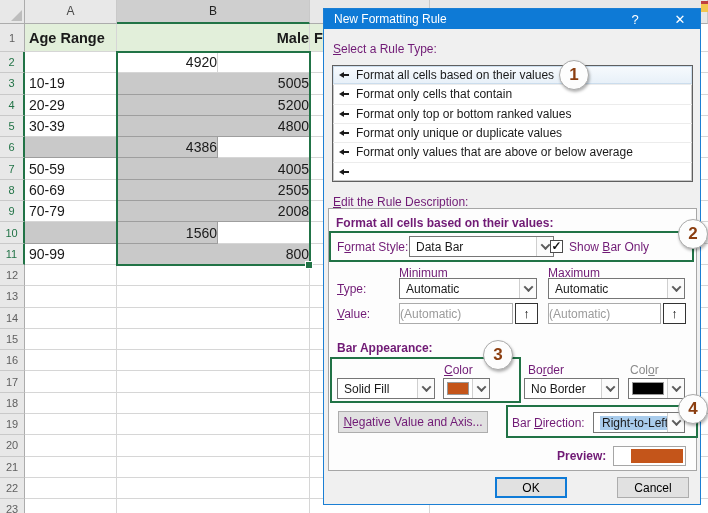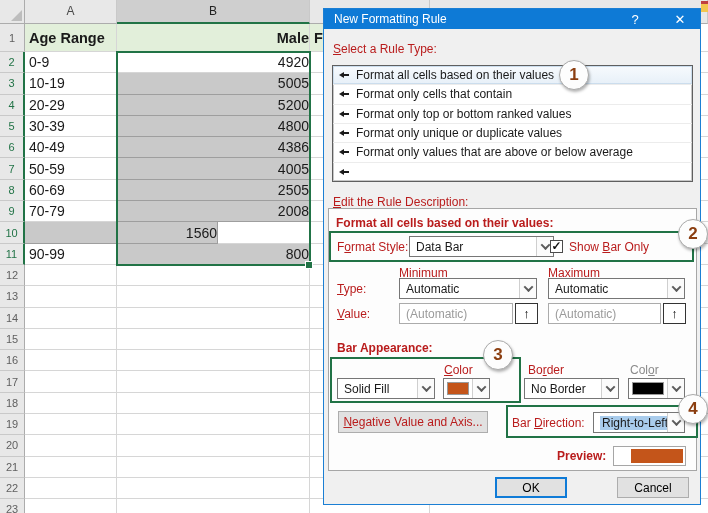--- a/index.html
+++ b/index.html
@@ -44,21 +44,21 @@
 
   
   .dialog { position:absolute; left:323px; top:8px; width:378px; height:497px;
     background:#F0F0F0; border:1px solid #1B7FD4; z-index:10; font-size:12px; }
   .titlebar { height:20px; background:#0E7AD6; color:#fff; display:flex; align-items:center;
     padding-left:10px; font-size:12px; position:relative; }
   .tb-help { position:absolute; right:57px; top:3px; width:16px; text-align:center; font-size:13px; cursor:default; }
   .tb-close { position:absolute; right:12px; top:3px; width:16px; text-align:center; font-size:13px; cursor:default; }
 
   .abs { position:absolute; }
-  .lbl { font-size:12px; color:#b91c1c; white-space:nowrap; }
+  .lbl { font-size:12px; color:#701a75; white-space:nowrap; }
   .lbl u { text-decoration:underline; }
   .bold { font-weight:bold; }
   .graylbl { color:#8a8a8a; }
 
   .listbox { position:absolute; left:8px; top:56px; width:361px; height:117px;
     background:#fff; border:1px solid #5f5f5f; box-shadow:inset 0 0 0 1px rgba(95,95,95,.35);
     display:flex; flex-direction:column; }
   .rule-item { flex:1; display:flex; align-items:center; padding-left:6px;
     border-bottom:1px solid #ECECEC; font-size:12px; }
   .rule-item:last-child { border-bottom:none; }
@@ -81,21 +81,21 @@
   .dd-btn { width:17px; display:flex; align-items:center; justify-content:center;
     border-left:1px solid #CFCFCF; background:#FBFBFB; }
   .chev { width:7px; height:7px; border-right:2px solid #5c5c5c; border-bottom:2px solid #5c5c5c;
     transform:rotate(45deg) translate(-1px,-1px); }
   .swatch { flex:1; margin:3px; border:1px solid #9a9a9a; }
   .swatch.orange { background:#C4551A; }
   .swatch.black { background:#000; }
   .hl-text { background:#A9CCEC; padding:0 2px; }
 
   .tb { position:absolute; background:#fff; border:1px solid #ABABAB; height:21px;
-    display:flex; align-items:center; padding-left:6px; font-size:12px; color:#9B9B9B; }
+    display:flex; align-items:center; font-size:12px; color:#9B9B9B; }
   .upbtn { position:absolute; width:23px; height:21px; background:#fff; border:1px solid #333;
     display:flex; align-items:center; justify-content:center; font-weight:bold; font-size:13px; color:#000; cursor:default; }
 
   .checkbox { position:absolute; left:226px; top:231px; width:13px; height:13px;
     background:#fff; border:1px solid #4A4A4A; display:flex; align-items:center; justify-content:center; }
   .checkbox span { font-size:12px; font-weight:bold; color:#111; line-height:1; margin-top:-2px; }
 
   .pushbtn { position:absolute; background:#E1E1E1; border:1px solid #ADADAD; font-size:12px;
     display:flex; align-items:center; justify-content:center; cursor:default; white-space:nowrap; }
   .btn-negative { left:14px; top:402px; width:150px; height:22px; }
@@ -130,21 +130,20 @@
   <div>
       <div class="srow first">
     <div class="gut">1</div>
     <div class="cell cA hcell">Age Range</div>
     <div class="cell cB hcell">Male</div>
     <div class="cell cC hcell">Female</div>
     <div class="cell cD"></div>
   </div>
       <div class="srow">
     <div class="gut selgut">2</div>
-    <div class="cell cA">0-9</div>
     <div class="cell cB">4920</div>
     <div class="cell cC"></div>
     <div class="cell cD"></div>
   </div>
       <div class="srow">
     <div class="gut selgut">3</div>
     <div class="cell cA">10-19</div>
     <div class="cell cB selcell">5005</div>
     <div class="cell cC"></div>
     <div class="cell cD"></div>
@@ -158,21 +157,20 @@
   </div>
       <div class="srow">
     <div class="gut selgut">5</div>
     <div class="cell cA">30-39</div>
     <div class="cell cB selcell">4800</div>
     <div class="cell cC"></div>
     <div class="cell cD"></div>
   </div>
       <div class="srow">
     <div class="gut selgut">6</div>
-    <div class="cell cA">40-49</div>
     <div class="cell cB selcell">4386</div>
     <div class="cell cC"></div>
     <div class="cell cD"></div>
   </div>
       <div class="srow">
     <div class="gut selgut">7</div>
     <div class="cell cA">50-59</div>
     <div class="cell cB selcell">4005</div>
     <div class="cell cC"></div>
     <div class="cell cD"></div>

